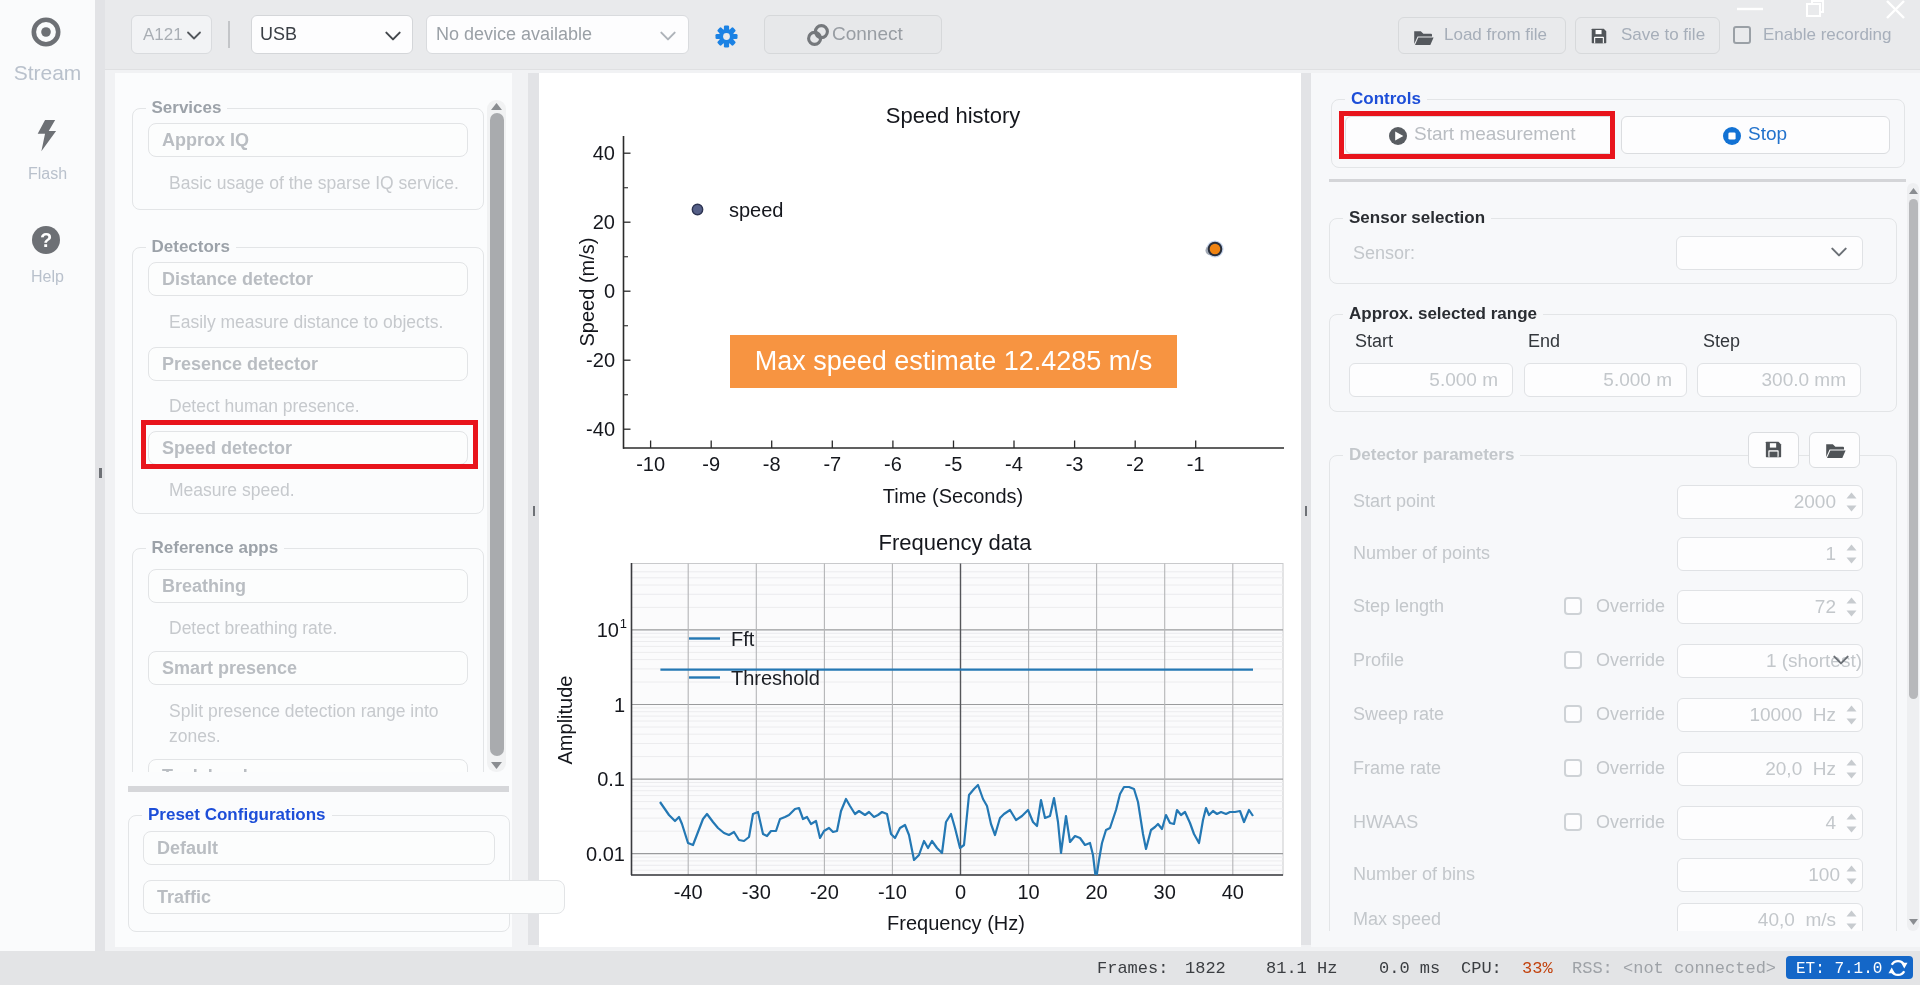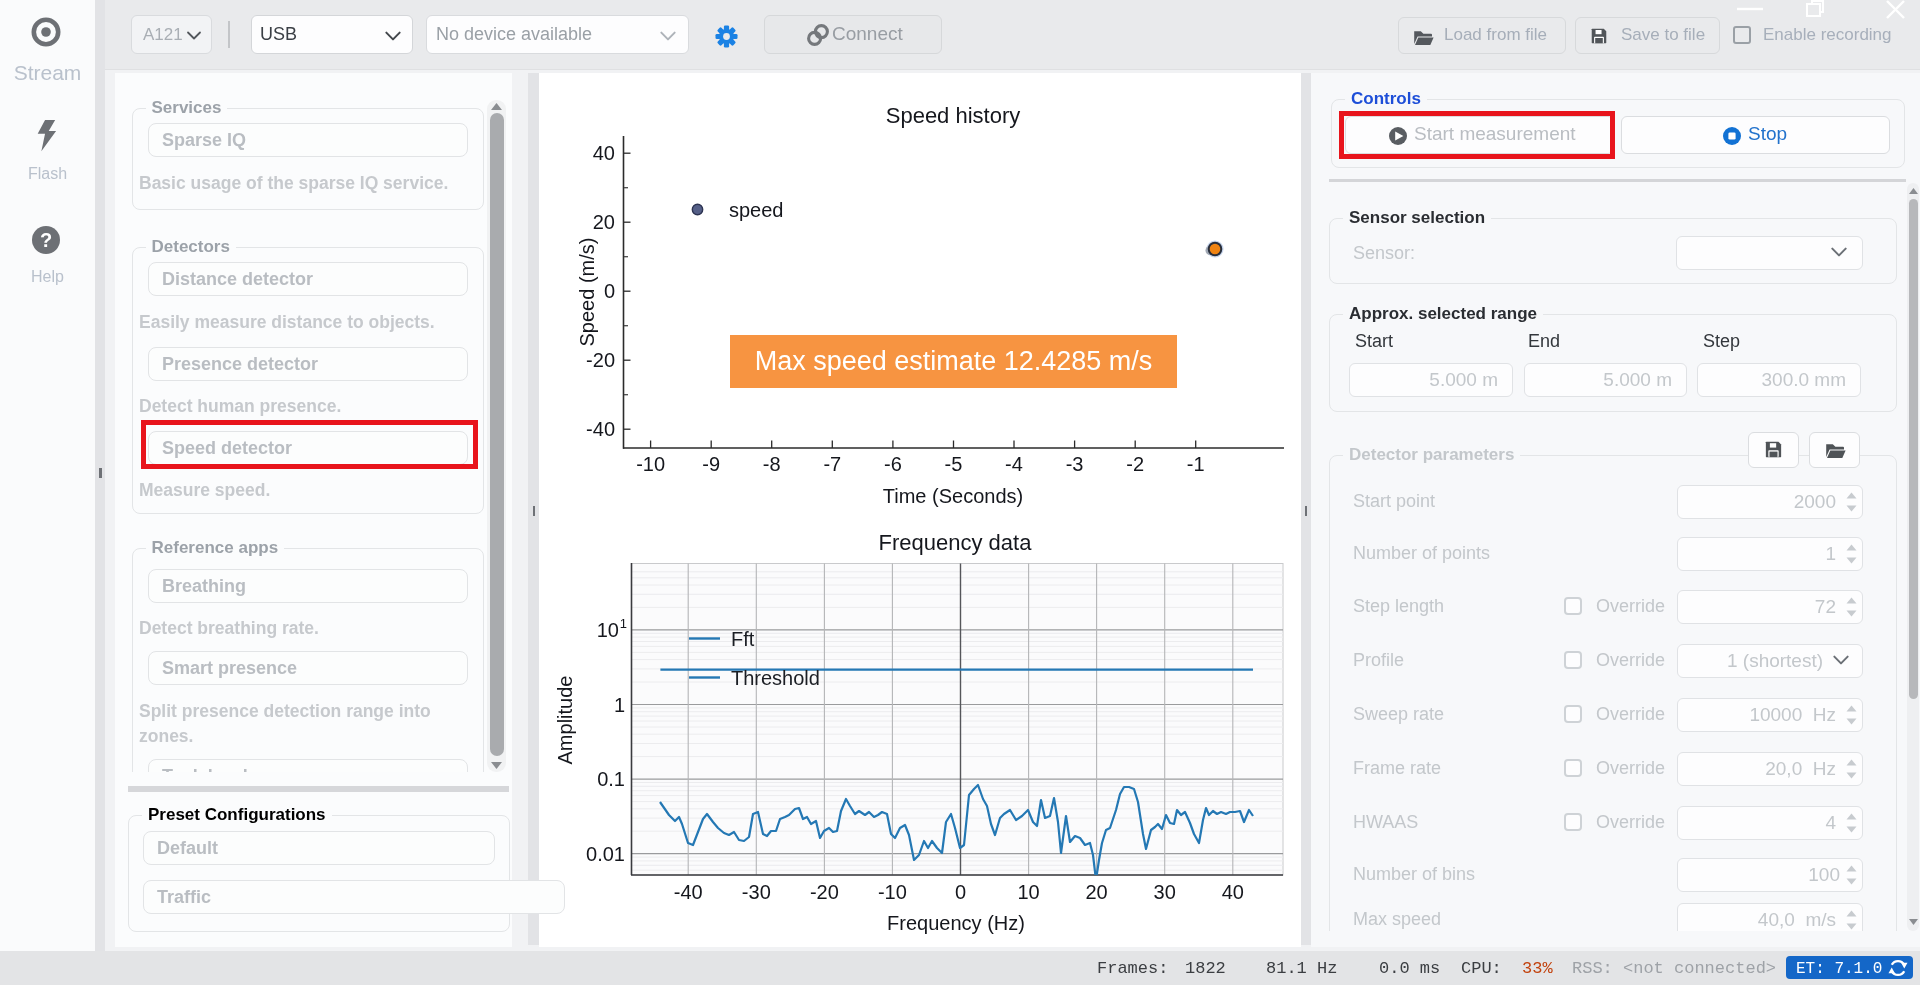--- a/index.html
+++ b/index.html
@@ -3,21 +3,21 @@
 * { margin:0; padding:0; box-sizing:border-box; }
 html,body { width:1920px; height:985px; overflow:hidden; background:#f1f2f4;
   font-family:"Liberation Sans", sans-serif; }
 .abs { position:absolute; }
 .btn { position:absolute; background:#fdfdfe; border:1px solid #dbdde0; border-radius:6px; }
 .gbox { position:absolute; border:1px solid #e3e5e7; border-radius:8px; }
 .leg { position:absolute; top:-11px; left:13px; padding:0 6px; font-weight:bold; font-size:17px; white-space:nowrap; }
 .lbtn { position:absolute; left:33px; width:320px; height:34px; background:#fcfdfd;
   border:1px solid #e2e4e6; border-radius:8px; color:#b9bdc2; font-weight:bold; font-size:18px;
   line-height:32px; padding-left:13px; }
-.desc { position:absolute; left:24px; color:#c6c9cd; font-size:17.5px; line-height:25px;font-weight:bold; }
+.desc { position:absolute; left:54px; color:#c6c9cd; font-size:17.5px; line-height:25px; }
 .rlab { position:absolute; color:#c3c7cb; font-size:18px; }
 .dlab { position:absolute; color:#33373c; font-size:18px; }
 .inp { position:absolute; background:#fdfdfe; border:1px solid #e0e2e5; border-radius:6px; height:34px;
   color:#c3c7cb; font-size:19px; line-height:32px; text-align:right; }
 .cb { position:absolute; width:18px; height:18px; background:#fdfdfe; border:2px solid #ced2d6; border-radius:4px; }
 </style></head><body>
 
 <div class="abs" style="left:0;top:0;width:1920px;height:951px;background:#f1f2f4"></div>
 <div class="abs" style="left:105px;top:0;width:1815px;height:70px;background:#e9eaec;border-bottom:1px solid #dfe0e2"></div>
 <div class="abs" style="left:0;top:0;width:95px;height:951px;background:#fafbfc"></div>
@@ -103,21 +103,21 @@
     <rect x="6.8" y="13.2" width="8.4" height="5.8" fill="#515559"></rect>
   </svg>
 <div class="abs" style="left:1621px;top:17px;height:37px;color:#a6aeb9;font-size:17px;line-height:35px">Save to file</div>
 <div class="abs" style="left:1733px;top:26px;width:18px;height:18px;background:#e9eaec;border:2px solid #9aa0a6;border-radius:3px"></div>
 <div class="abs" style="left:1763px;top:17px;height:37px;color:#a7afbb;font-size:17px;line-height:35px">Enable recording</div>
 <div class="abs" style="left:115px;top:73px;width:397px;height:699px;overflow:hidden">
 <div class="abs" style="left:0;top:0;width:397px;height:699px">
 <div class="gbox" style="left:16.5px;top:35px;width:352px;height:102px">
         <span class="leg" style="background:#fbfcfd;color:#9ca2a9">Services</span>
       </div>
-<div class="lbtn" style="top:50px">Sparse IQ</div>
+<div class="lbtn" style="top:50px">Approx IQ</div>
 <div class="desc" style="top:98px">Basic usage of the sparse IQ service.</div>
 <div class="gbox" style="left:16.5px;top:174px;width:352px;height:267px">
         <span class="leg" style="background:#fbfcfd;color:#9ca2a9">Detectors</span>
       </div>
 <div class="lbtn" style="top:189px">Distance detector</div>
 <div class="desc" style="top:237px">Easily measure distance to objects.</div>
 <div class="lbtn" style="top:274px">Presence detector</div>
 <div class="desc" style="top:321px">Detect human presence.</div>
 <div class="lbtn" style="top:358px">Speed detector</div>
 <div class="abs" style="left:25.6px;top:347px;width:337.4px;height:48.5px;border:5px solid #e8141c"></div>
@@ -135,21 +135,21 @@
 <div class="abs" style="left:487px;top:100px;width:19px;height:672px;background:#f1f2f3;border-radius:9px"></div>
 <svg width="11" height="7" viewBox="0 0 11 7" style="position:absolute;left:491px;top:103px">
     <path d="M0 7 L5.5 0 L11 7 Z" fill="#8a8d91"></path>
   </svg>
 <svg width="11" height="7" viewBox="0 0 11 7" style="position:absolute;left:491px;top:762px">
     <path d="M0 0 L11 0 L5.5 7 Z" fill="#8a8d91"></path>
   </svg>
 <div class="abs" style="left:489.5px;top:113px;width:14px;height:643px;background:#a9abae;border-radius:7px"></div>
 <div class="abs" style="left:128px;top:786px;width:381px;height:5.5px;background:#d6d7da"></div>
 <div class="gbox" style="left:128px;top:815px;width:382px;height:117px">
-    <span class="leg" style="background:#fbfcfd;color:#000000">Preset Configurations</span>
+    <span class="leg" style="background:#fbfcfd;color:#1d4ed8">Preset Configurations</span>
   </div>
 <div class="abs lbtn" style="left:143px;top:831px;width:352px;right:auto">Default</div>
 <div class="abs lbtn" style="left:143px;top:880px;width:422px;right:auto">Traffic</div>
 <svg width="763" height="437" viewBox="0 0 763 437" style="position:absolute;left:539px;top:73px;" font-family="Liberation Sans, sans-serif">
 <text x="414" y="50" font-size="22" fill="#15171d" text-anchor="middle">Speed history</text>
 <line x1="84.5" y1="63" x2="84.5" y2="375.8" stroke="#2b2b2b" stroke-width="1.6"></line>
 <line x1="84" y1="375" x2="745" y2="375" stroke="#2b2b2b" stroke-width="1.6"></line>
 <line x1="85" y1="80.2" x2="91.5" y2="80.2" stroke="#2b2b2b" stroke-width="1.3"></line>
 <text x="76" y="87.2" font-size="20" fill="#15171d" text-anchor="end">40</text>
 <line x1="85" y1="114.7" x2="89" y2="114.7" stroke="#4a4a4a" stroke-width="1.3"></line>
@@ -341,21 +341,21 @@
 <div class="cb" style="left:251px;top:414px"></div>
 <div class="rlab" style="left:283px;top:413px">Override</div>
 <div class="inp" style="left:364px;top:407px;width:186px;padding-right:26px">72</div>
 <svg width="13" height="24" viewBox="0 0 13 24" style="position:absolute;left:532px;top:412px">
       <path d="M1.5 8.5 L6.5 2.5 L11.5 8.5 Z" fill="#c7cbcf"></path>
       <path d="M1.5 15.5 L6.5 21.5 L11.5 15.5 Z" fill="#c7cbcf"></path>
     </svg>
 <div class="rlab" style="left:40px;top:466.5px">Profile</div>
 <div class="cb" style="left:251px;top:467.5px"></div>
 <div class="rlab" style="left:283px;top:466.5px">Override</div>
-<div class="inp" style="left:364px;top:460.5px;width:186px;text-align:center;padding-left:10px">1 (shortest)</div>
+<div class="inp" style="left:364px;top:460.5px;width:186px;text-align:right;padding-left:10px">1 (shortest)</div>
 <svg width="18" height="10" viewBox="0 0 20 12" style="position:absolute;left:519px;top:471.5px">
       <polyline points="2,2 10,10 18,2" fill="none" stroke="#6b7076" stroke-width="2.4" stroke-linecap="round" stroke-linejoin="round"></polyline>
     </svg>
 <div class="rlab" style="left:40px;top:521px">Sweep rate</div>
 <div class="cb" style="left:251px;top:522px"></div>
 <div class="rlab" style="left:283px;top:521px">Override</div>
 <div class="inp" style="left:364px;top:515px;width:186px;padding-right:26px">10000&nbsp;&nbsp;Hz</div>
 <svg width="13" height="24" viewBox="0 0 13 24" style="position:absolute;left:532px;top:520px">
       <path d="M1.5 8.5 L6.5 2.5 L11.5 8.5 Z" fill="#c7cbcf"></path>
       <path d="M1.5 15.5 L6.5 21.5 L11.5 15.5 Z" fill="#c7cbcf"></path>

